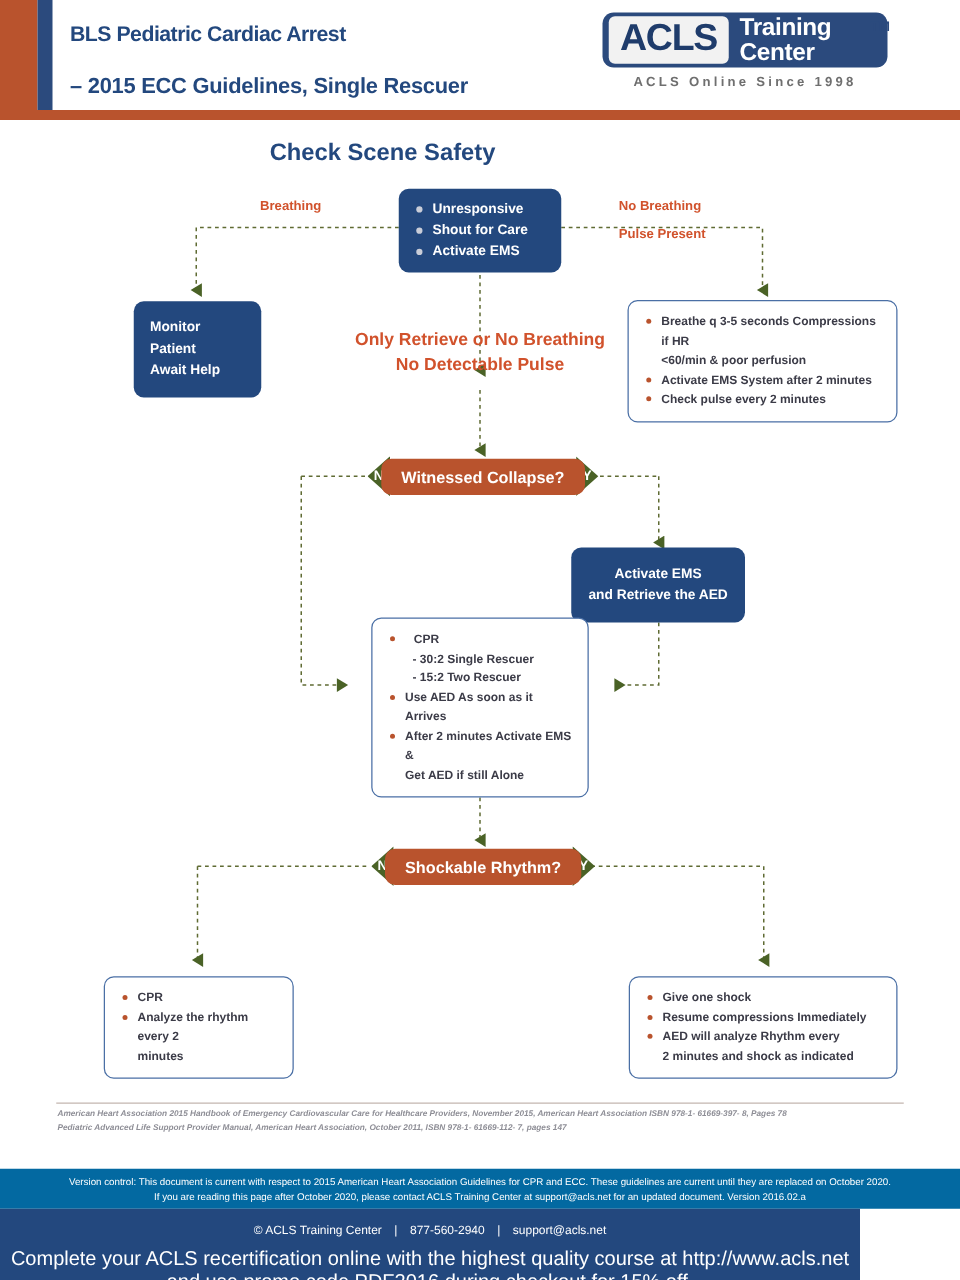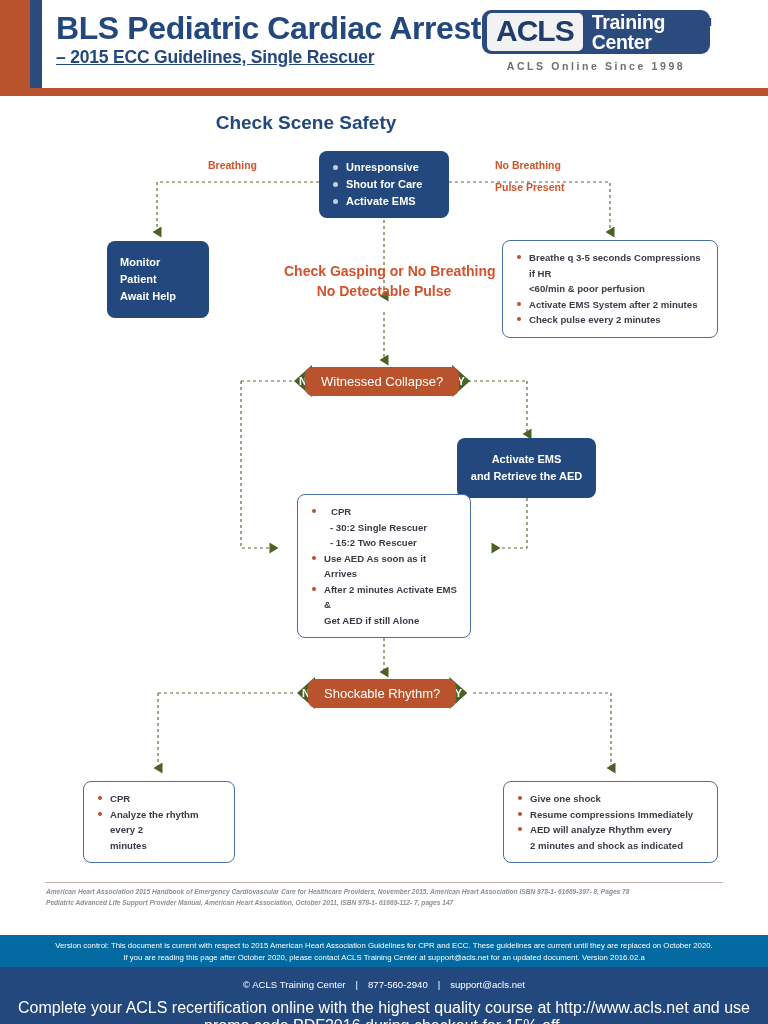--- a/index.html
+++ b/index.html
@@ -33,36 +33,35 @@
   .hdr-bottombar {
     position: absolute; left: 0; top: 88px;
     width: 768px; height: 8px;
     background: #b9532d;
   }
   .hdr-title {
     position: absolute; left: 56px; top: 13px;
     width: 420px;
   }
   .hdr-title .line1 {
-    font-size: 32px;
+    font-size: 17px;
     font-weight: bold;
     color: #23487e;
     letter-spacing: -0.4px;
     line-height: 30px;
     white-space: nowrap;
   }
   .hdr-title .line2 {
     font-size: 17.5px;
     font-weight: bold;
     color: #23487e;
     letter-spacing: -0.2px;
     line-height: 25px;
     white-space: nowrap;
-    margin-top: 2px;
-    text-decoration: underline;
+    margin-top: 13px;
   }
 
   
   .logo-wrap {
     position: absolute; left: 482px; top: 10px;
     width: 238px; height: 72px;
   }
   .logo-box {
     position: relative;
     width: 228px; height: 44px;
@@ -179,21 +178,21 @@
   .decision {
     position: absolute;
     display: flex;
     align-items: center;
   }
   .decision .dec-body {
     background: #b9532d;
     border-radius: 8px;
     color: #ffffff;
     font-size: 13px;
-    font-weight: normal;
+    font-weight: bold;
     padding: 7px 16px;
     white-space: nowrap;
     position: relative;
     z-index: 2;
   }
   .dec-arrow {
     width: 18px; height: 32px;
     position: relative;
     z-index: 1;
   }
@@ -256,21 +255,21 @@
     background: #0369a1;
     color: #ffffff;
     font-size: 7.8px;
     line-height: 12px;
     text-align: center;
     padding-top: 5px;
   }
   .ver-bar div { padding: 0 20px; }
   .bot-bar {
     position: absolute; left: 0; top: 967px;
-    width: 768px; height: 57px;
+    width: 688px; height: 57px;
     background: #23487e;
     color: #ffffff;
   }
   .bot-line1 {
     text-align: center;
     font-size: 9.6px;
     padding-top: 12px;
   }
   .bot-line1 .sep { padding: 0 10px; color: #ffffff; }
   .bot-line2 {
@@ -357,21 +356,21 @@
         <li>Unresponsive</li>
         <li>Shout for Care</li>
         <li>Activate EMS</li>
       </ul>
     </div>
 
     <div class="lbl-red" style="left:208px; top:62px;">Breathing</div>
     <div class="lbl-red" style="left:495px; top:62px;">No Breathing</div>
     <div class="lbl-red" style="left:495px; top:84px;">Pulse Present</div>
 
-    <div class="lbl-red big" style="left:284px; top:165px; width:200px;">Check Gasping or No Breathing</div>
+    <div class="lbl-red big" style="left:284px; top:165px; width:200px;">Only Retrieve or No Breathing</div>
     <div class="lbl-red big" style="left:284px; top:185px; width:200px;">No Detectable Pulse</div>
 
     <div class="node box-navy" style="left:107px; top:145px; width:102px; padding:13px 13px;">
       <div>Monitor Patient</div>
       <div>Await Help</div>
     </div>
 
     <div class="node box-outline" style="left:502px; top:144px; width:216px;">
       <ul>
         <li class="bulleted">Breathe q 3-5 seconds Compressions if HR</li>

